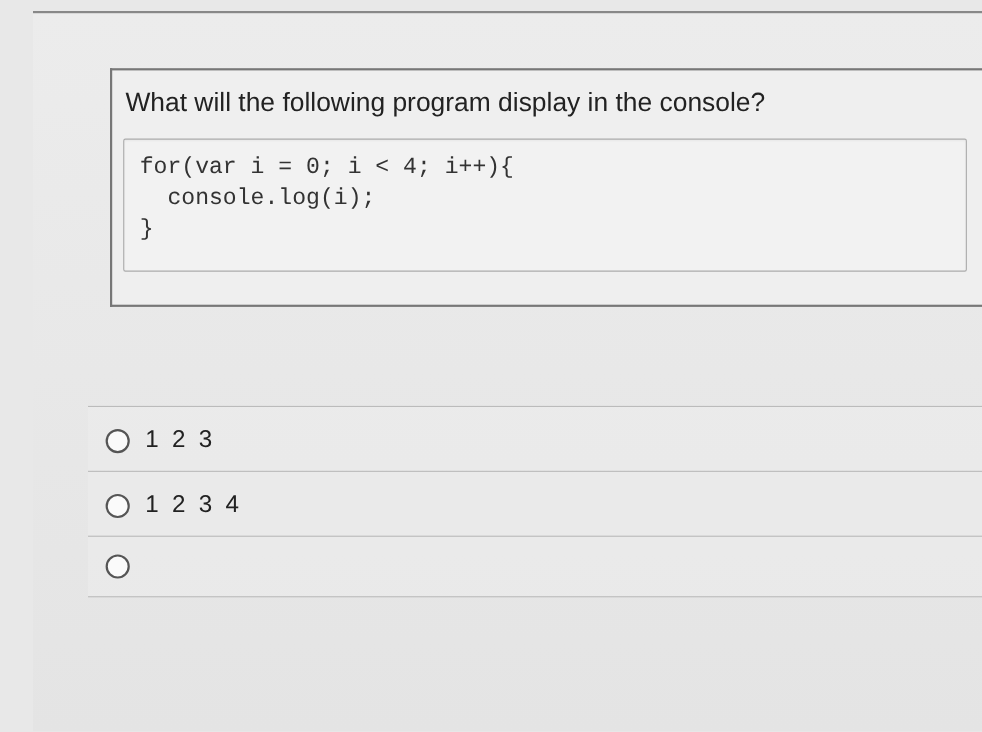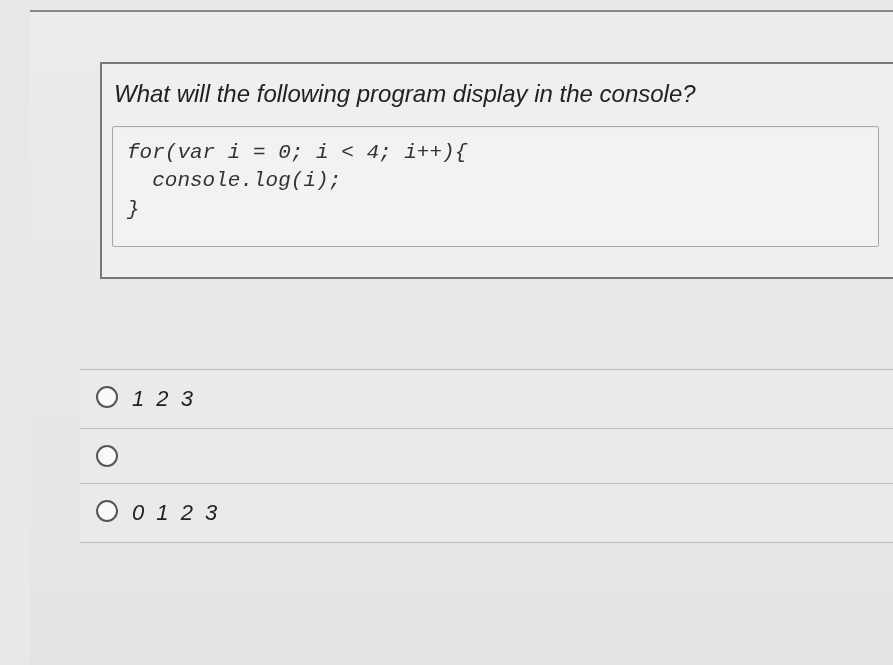--- a/index.html
+++ b/index.html
@@ -13,21 +13,20 @@
       background: #e8e8e8;
       font-family: Arial, Helvetica, sans-serif;
       padding: 10px 0 0 20px;
       overflow: hidden;
     }
     .outer-frame {
       border-top: 2px solid #888;
       margin-left: 10px;
       background: linear-gradient(180deg, #ececec 0%, #e4e4e4 100%);
       height: 100%;
-      font-style: italic;
     }
     .question-box {
       margin-left: 70px;
       margin-top: 50px;
       border: 2px solid #777;
       border-right: none;
       background: #efefef;
       padding: 16px 14px 30px 10px;
       margin-right: 0;
     }
@@ -50,21 +49,21 @@
       box-shadow: inset 0 1px 2px rgba(0,0,0,0.05);
     }
     .options-area {
       margin-top: 90px;
       margin-left: 50px;
     }
     .option-row {
       border-top: 1px solid #bbb;
       padding: 16px 0 16px 16px;
       display: flex;
-      align-items: flex-start;
+      align-items: flex-end;
       gap: 14px;
       background: rgba(240,240,240,0.4);
     }
     .option-row:last-child {
       border-bottom: 1px solid #bbb;
     }
     .radio-circle {
       width: 22px;
       height: 22px;
       border: 2.5px solid #555;
@@ -89,19 +88,19 @@
 }</div>
   </div>
 
   <div class="options-area">
     <div class="option-row">
       <div class="radio-circle"></div>
       <div class="option-label">1 2 3</div>
     </div>
     <div class="option-row">
       <div class="radio-circle"></div>
+      <div class="option-label">1 2 3 4</div>
     </div>
     <div class="option-row">
       <div class="radio-circle"></div>
-      <div class="option-label">0 1 2 3</div>
     </div>
   </div>
 </div>
 
 </body></html>

